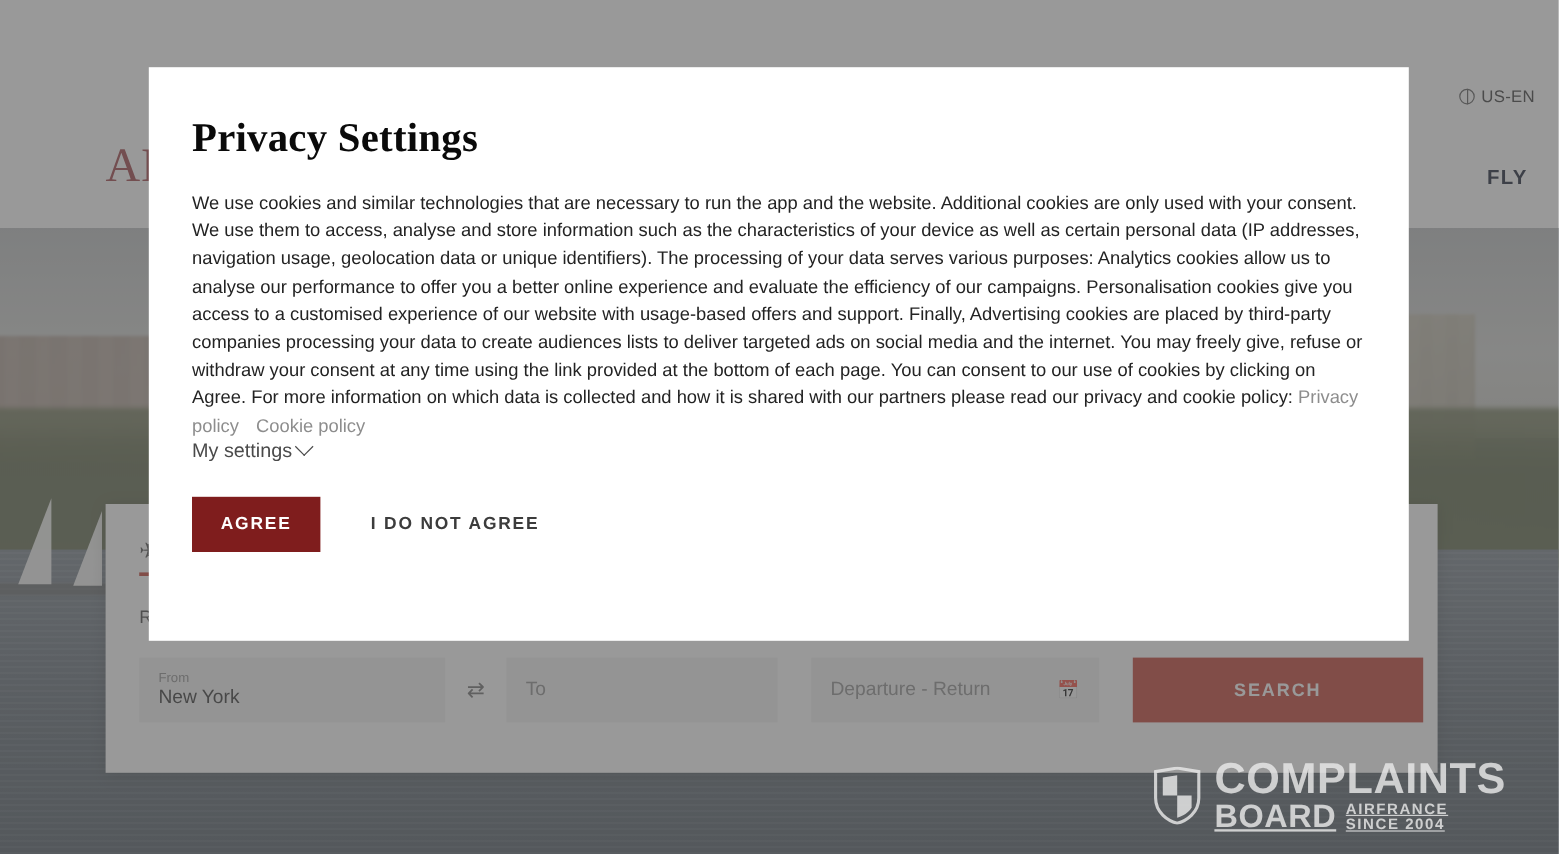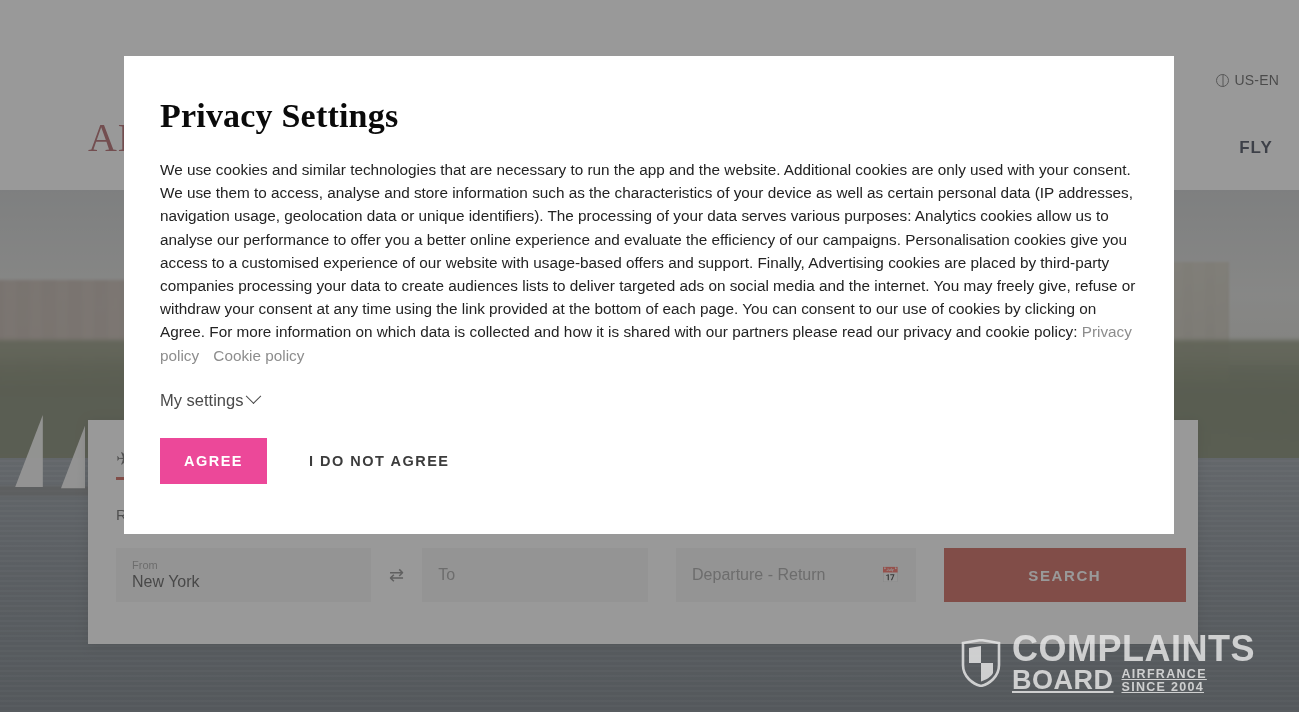--- a/index.html
+++ b/index.html
@@ -292,21 +292,20 @@
     text-align: left;
   }
   .policy-link {
     color: #8d8d8d;
     text-decoration: none;
     font-size: 15.3px;
   }
   .policy-link + .policy-link { margin-left: 10px; }
 
   .mysettings {
-    margin-top: 24px;
     display: inline-flex;
     align-items: center;
     gap: 5px;
     font-size: 16.5px;
     color: #4a4a4a;
   }
   .chev-lg {
     display: inline-block;
     width: 11px; height: 11px;
     border-right: 1.7px solid #4a4a4a;
@@ -316,21 +315,21 @@
 
   .actions {
     margin-top: 28px;
     display: flex;
     align-items: center;
     gap: 38px;
   }
   .btn-agree {
     width: 107px;
     height: 46px;
-    background: #ec4899;
+    background: #7f1d1d;
     color: #ffffff;
     border: none;
     font-size: 14.5px;
     font-weight: bold;
     letter-spacing: 1.5px;
     cursor: pointer;
   }
   .btn-disagree {
     background: none;
     border: none;

